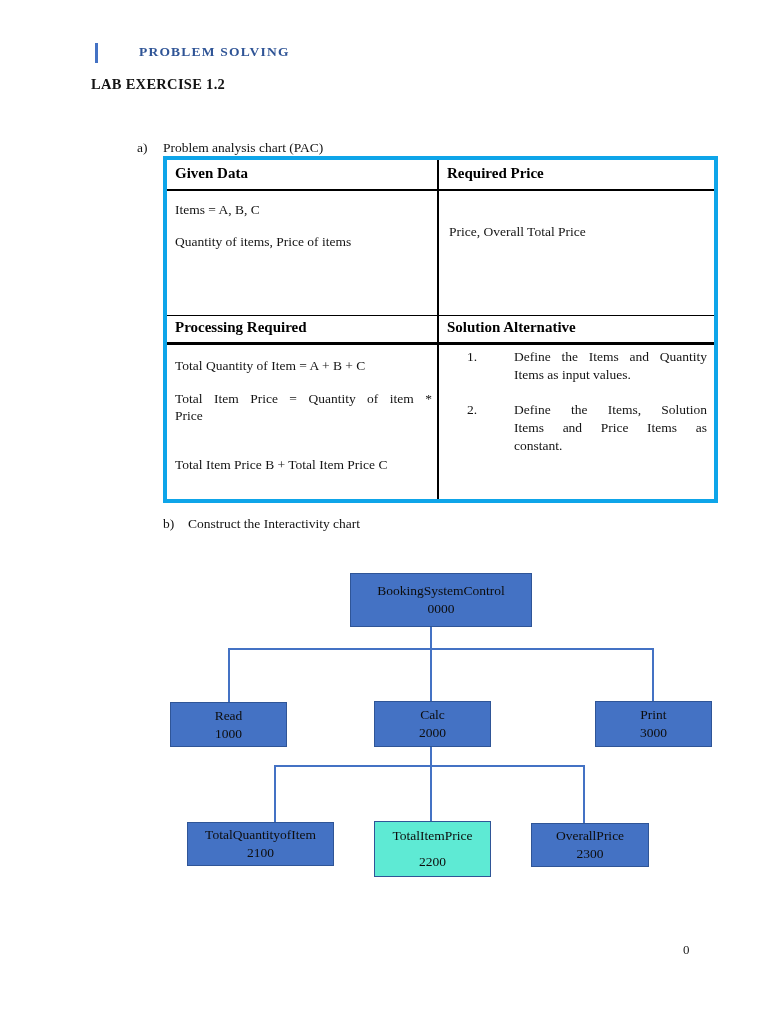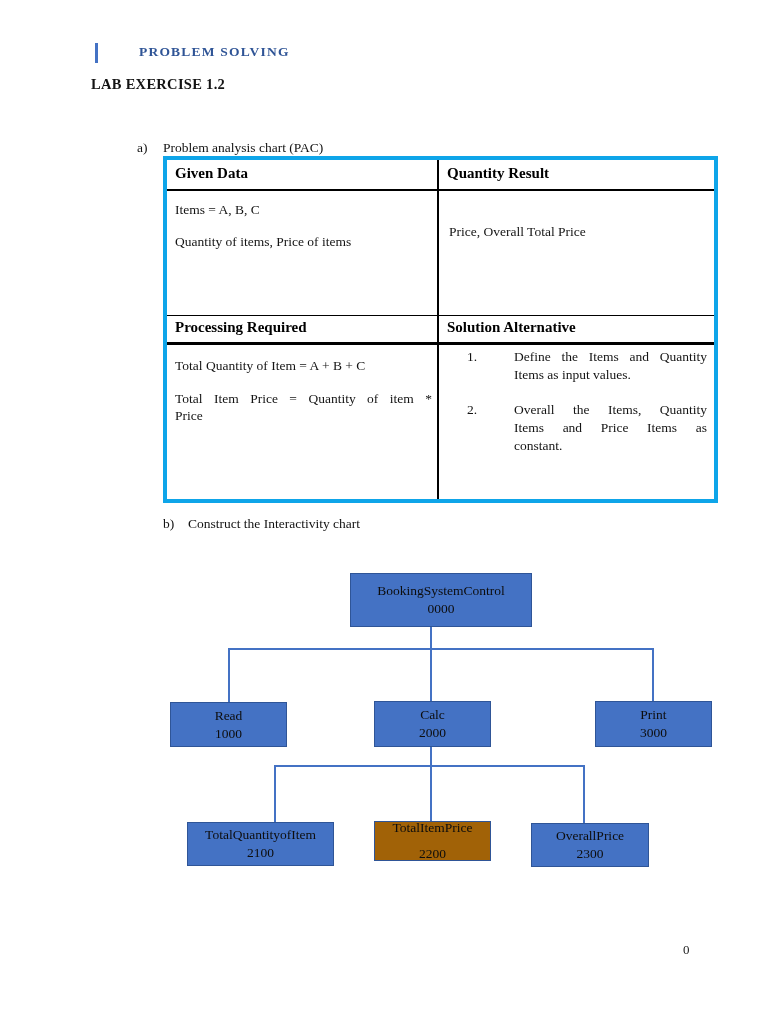--- a/index.html
+++ b/index.html
@@ -51,40 +51,41 @@
   <div class="abs sec-marker" style="left:137px;top:140px;">a)</div>
   <div class="abs sec-heading" style="left:163px;top:140px;">Problem analysis chart (PAC)</div>
 
   <div class="pac-table">
     <div class="vdiv"></div>
     <div class="hline hl1"></div>
     <div class="hline hl2"></div>
     <div class="hline hl3"></div>
 
     <div class="cell-header" style="left:8px;top:5px;">Given Data</div>
-    <div class="cell-header" style="left:280px;top:5px;">Quantity Result</div>
+    <div class="cell-header" style="left:280px;top:5px;">Required Price</div>
 
     <div class="body-line" style="left:8px;top:42px;">Items = A, B, C</div>
     <div class="body-line" style="left:8px;top:74px;">Quantity of items, Price of items</div>
 
     <div class="body-line" style="left:282px;top:64px;">Price, Overall Total Price</div>
 
     <div class="cell-header" style="left:8px;top:159px;">Processing Required</div>
     <div class="cell-header" style="left:280px;top:159px;">Solution Alternative</div>
 
     <div class="body-line" style="left:8px;top:198px;">Total Quantity of Item = A + B + C</div>
     <div class="body-line jl" style="left:8px;top:231px;width:257px;">Total Item Price = Quantity of item *</div>
     <div class="body-line" style="left:8px;top:248px;">Price</div>
+    <div class="body-line" style="left:8px;top:297px;">Total Item Price B + Total Item Price C</div>
 
     <div class="list-num" style="left:300px;top:189px;">1.</div>
     <div class="body-line jl" style="left:347px;top:189px;width:193px;">Define the Items and Quantity</div>
     <div class="body-line" style="left:347px;top:207px;">Items as input values.</div>
 
     <div class="list-num" style="left:300px;top:242px;">2.</div>
-    <div class="body-line jl" style="left:347px;top:242px;width:193px;">Overall the Items, Quantity</div>
+    <div class="body-line jl" style="left:347px;top:242px;width:193px;">Define the Items, Solution</div>
     <div class="body-line jl" style="left:347px;top:260px;width:193px;">Items and Price Items as</div>
     <div class="body-line" style="left:347px;top:278px;">constant.</div>
   </div>
 
   <div class="abs sec-marker" style="left:163px;top:516px;">b)</div>
   <div class="abs sec-heading" style="left:188px;top:516px;">Construct the Interactivity chart</div>
 
   <div>
 
     <div class="conn" style="left: 430px; top: 627px; width: 1.5px; height: 22px; background: rgb(68, 114, 196);"></div>
@@ -110,21 +111,21 @@
       <div>2000</div>
     </div>
     <div class="dbox" style="left: 595px; top: 701px; width: 117px; height: 46px; background: rgb(68, 114, 196); border-color: rgb(47, 85, 151);">
       <div>Print</div>
       <div>3000</div>
     </div>
     <div class="dbox" style="left: 187px; top: 822px; width: 147px; height: 44px; background: rgb(68, 114, 196); border-color: rgb(47, 85, 151);">
       <div>TotalQuantityofItem</div>
       <div>2100</div>
     </div>
-    <div class="dbox" style="left: 374px; top: 821px; width: 117px; height: 40px; background: #a16207; border-color: rgb(47, 85, 151); gap: 8px;">
+    <div class="dbox" style="left: 374px; top: 821px; width: 117px; height: 56px; background: #5eead4; border-color: rgb(47, 85, 151); gap: 8px;">
       <div>TotalItemPrice</div>
       <div>2200</div>
     </div>
     <div class="dbox" style="left: 531px; top: 823px; width: 118px; height: 44px; background: rgb(68, 114, 196); border-color: rgb(47, 85, 151);">
       <div>OverallPrice</div>
       <div>2300</div>
     </div>
   </div>
 
   <div class="page-number">0</div>

